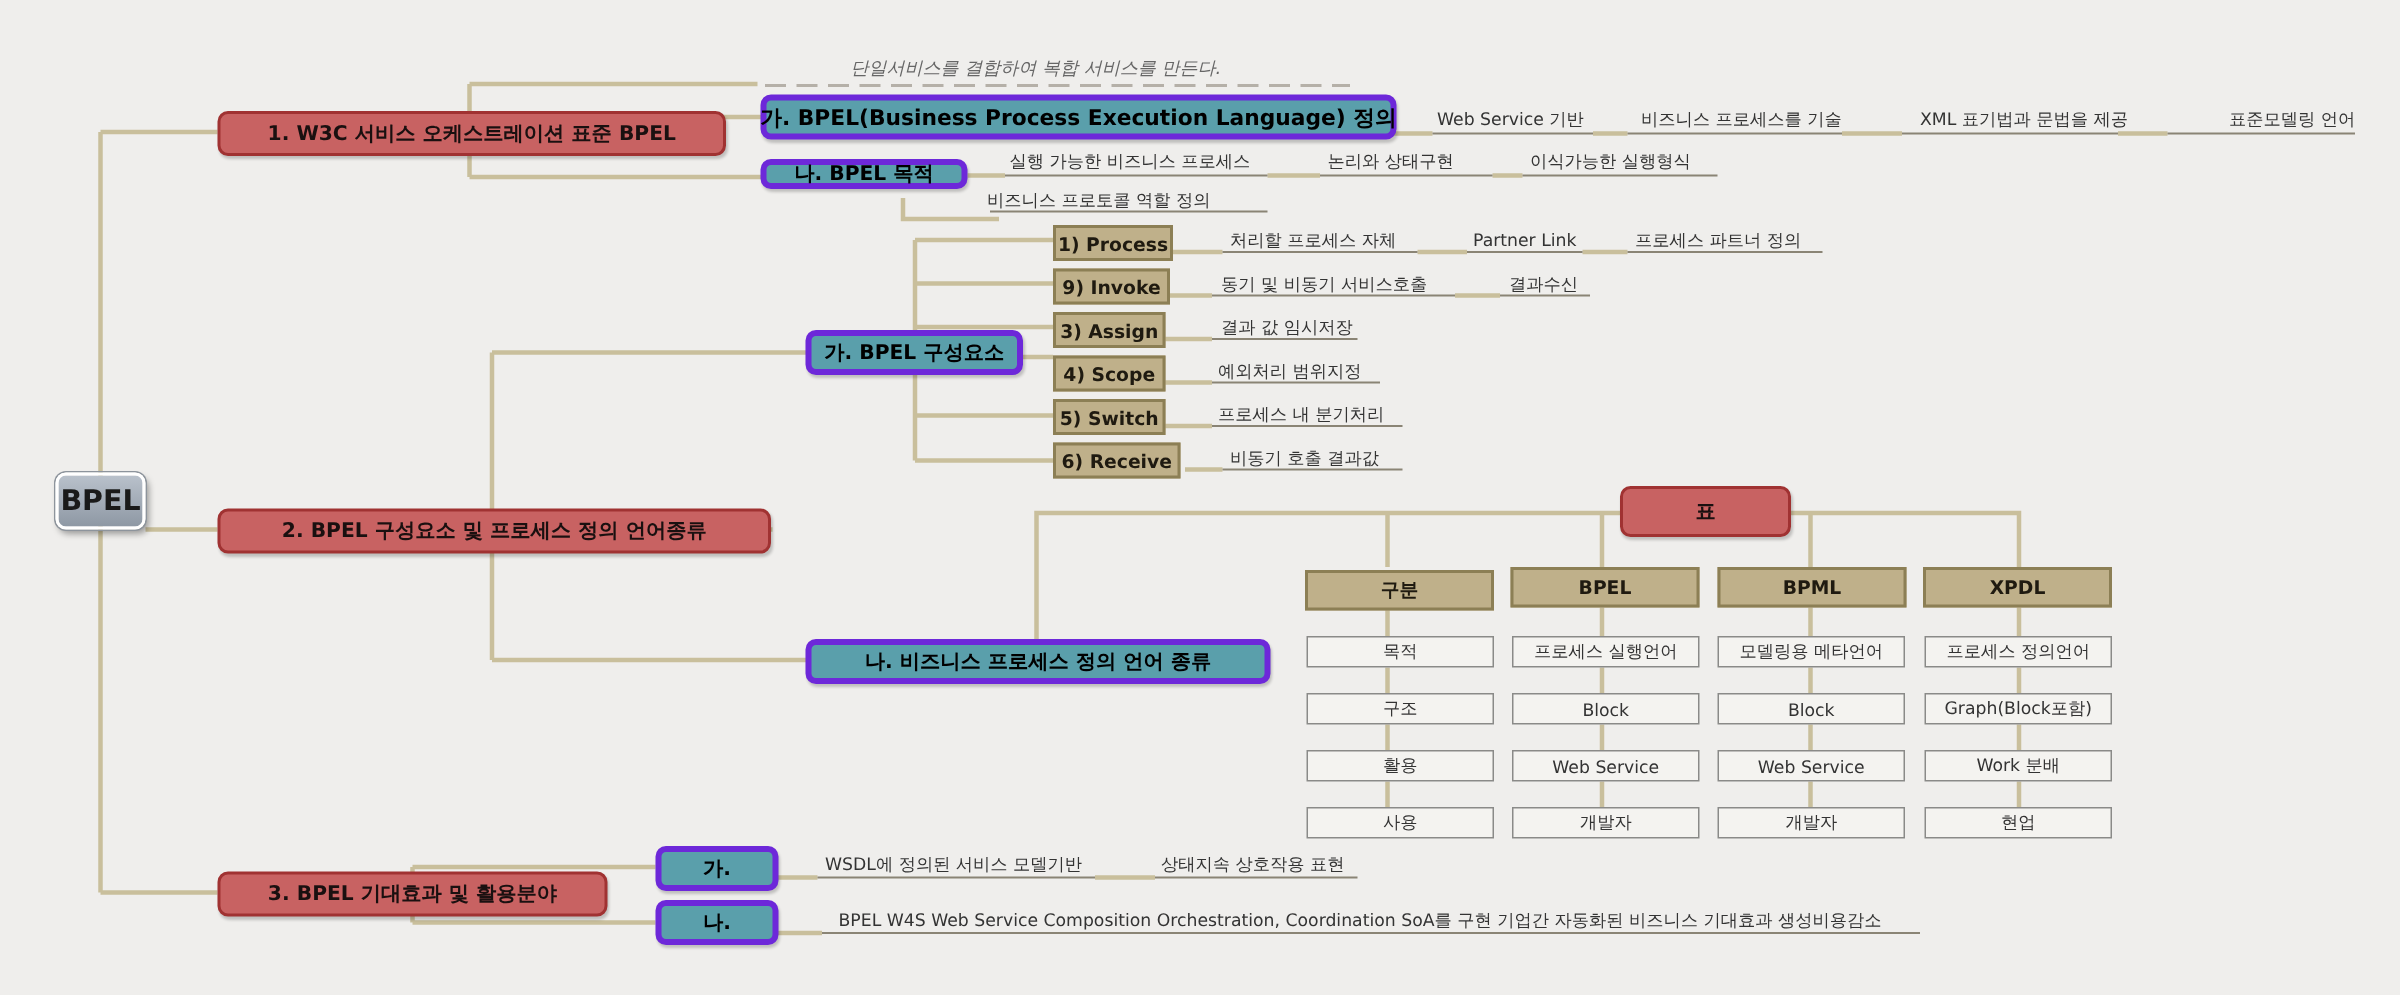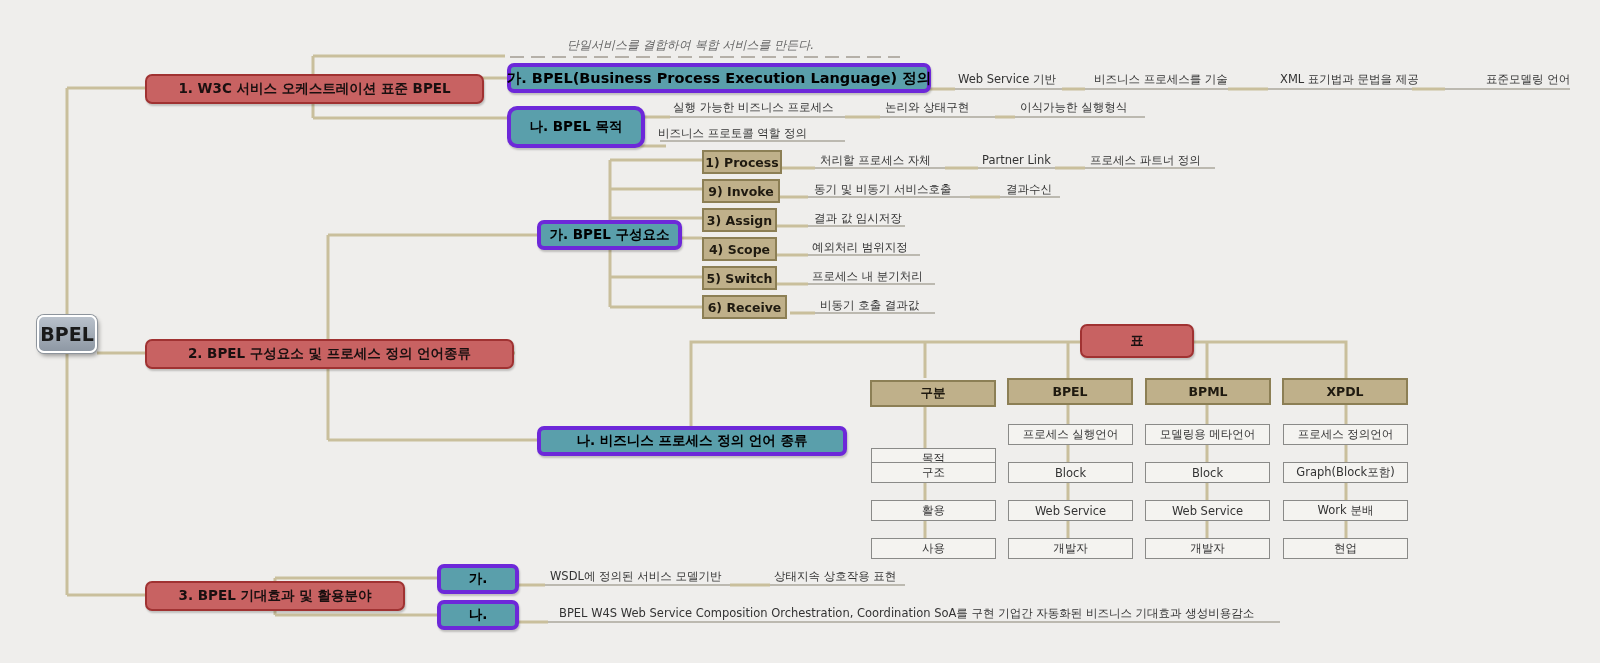--- a/index.html
+++ b/index.html
@@ -136,21 +136,21 @@
 <div class="node root" style="left:37px;top:315px;width:60px;height:38px;">BPEL</div>
 
 <div class="node red" style="left:145px;top:74px;width:339px;height:30px;">1. W3C 서비스  오케스트레이션  표준  BPEL</div>
 <div class="note" style="left:567px;top:37px;">단일서비스를 결합하여 복합 서비스를 만든다.</div>
 <div class="node teal" style="left:507px;top:63px;width:424px;height:30px;font-size:14.5px;">가. BPEL(Business Process Execution Language) 정의</div>
 <div class="leaf" style="left:956px;top:72px;">Web Service 기반</div>
 <div class="leaf" style="left:1092px;top:72px;">비즈니스 프로세스를 기술</div>
 <div class="leaf" style="left:1278px;top:72px;">XML 표기법과 문법을 제공</div>
 <div class="leaf" style="left:1468px;top:72px;margin-left:16px;">표준모델링 언어</div>
 
-<div class="node teal" style="left:507px;top:106px;width:138px;height:42px;border-radius:10px;">나. BPEL 목적</div>
+<div class="node teal" style="left:507px;top:106px;width:138px;height:20px;">나. BPEL 목적</div>
 <div class="leaf" style="left:671px;top:100px;">실행 가능한 비즈니스 프로세스</div>
 <div class="leaf" style="left:883px;top:100px;">논리와 상태구현</div>
 <div class="leaf" style="left:1018px;top:100px;text-align:right;">이식가능한 실행형식</div>
 <div class="leaf" style="left:656px;top:126px;">비즈니스 프로토콜 역할 정의</div>
 
 <div class="node red" style="left:145px;top:339px;width:369px;height:30px;">2. BPEL 구성요소  및  프로세스  정의  언어종류</div>
 
 <div class="node teal" style="left:537px;top:220px;width:145px;height:30px;">가. BPEL 구성요소</div>
 
 <div class="node tan" style="left:702px;top:150px;width:80px;height:24px;">1)  Process</div>
@@ -176,21 +176,21 @@
 
 <div class="node teal" style="left:537px;top:426px;width:310px;height:30px;">나. 비즈니스  프로세스  정의  언어  종류</div>
 
 <div class="node red" style="left:1080px;top:324px;width:114px;height:34px;">표</div>
 
 <div class="node tan" style="left:870px;top:380px;width:126px;height:27px;">구분</div>
 <div class="node tan" style="left:1007px;top:378px;width:126px;height:27px;">BPEL</div>
 <div class="node tan" style="left:1145px;top:378px;width:126px;height:27px;">BPML</div>
 <div class="node tan" style="left:1282px;top:378px;width:126px;height:27px;">XPDL</div>
 
-<div class="node cell" style="left:871px;top:448px;width:125px;height:21px;">목적</div>
+<div class="node cell" style="left:871px;top:424px;width:125px;height:21px;">목적</div>
 <div class="node cell" style="left:871px;top:462px;width:125px;height:21px;">구조</div>
 <div class="node cell" style="left:871px;top:500px;width:125px;height:21px;">활용</div>
 <div class="node cell" style="left:871px;top:538px;width:125px;height:21px;">사용</div>
 
 <div class="node cell" style="left:1008px;top:424px;width:125px;height:21px;">프로세스 실행언어</div>
 <div class="node cell" style="left:1008px;top:462px;width:125px;height:21px;">Block</div>
 <div class="node cell" style="left:1008px;top:500px;width:125px;height:21px;">Web Service</div>
 <div class="node cell" style="left:1008px;top:538px;width:125px;height:21px;">개발자</div>
 
 <div class="node cell" style="left:1145px;top:424px;width:125px;height:21px;">모델링용 메타언어</div>

